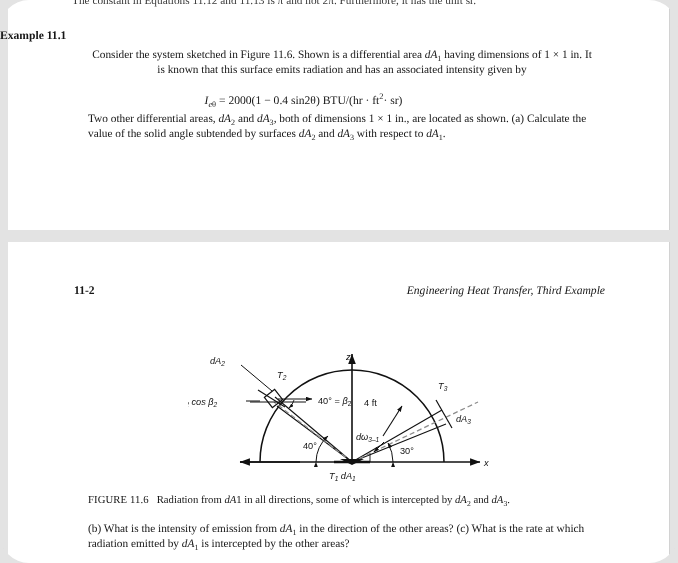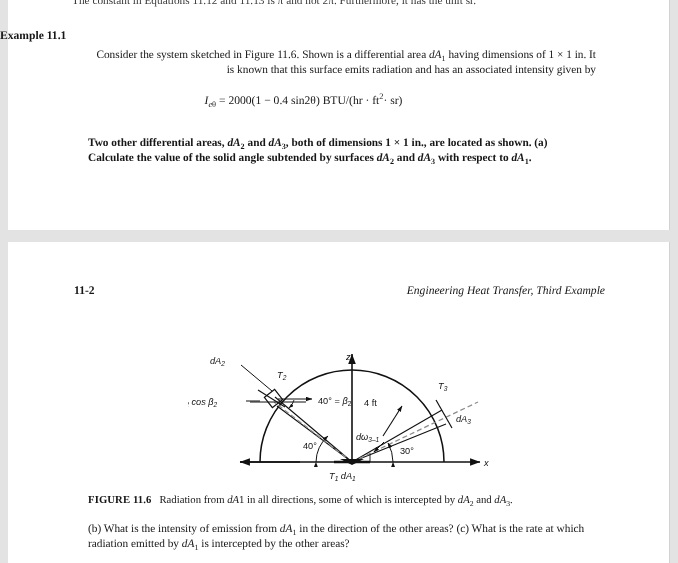--- a/index.html
+++ b/index.html
@@ -13,20 +13,21 @@
     overflow: hidden;
     font-family: "Liberation Serif", serif;
     color: #1a1a1a;
   }
   #viewport {
     position: relative;
     width: 678px;
     height: 563px;
     background: #e3e3e3;
     overflow: hidden;
+    border-radius: 29px;
   }
   
   .page {
     position: absolute;
     left: 8px;
     width: 662px;
     background: #ffffff;
   }
   #page-top {
     top: -184px;
@@ -86,34 +87,33 @@
     top: 28px;
     width: 678px;
     text-align: left;
     font-weight: bold;
     font-size: 11.6px;
   }
   #para-1 {
     left: 88px;
     top: 48px;
     width: 508px;
-    text-align: right;
+    text-align: center;
   }
   #equation {
     left: 0;
     top: 93px;
     width: 607px;
     text-align: center;
     font-size: 11.6px;
   }
   #para-2 {
     left: 88px;
-    top: 136px;
+    top: 112px;
     width: 508px;
-    font-weight: bold;
   }
   
   #pg-num {
     left: 74px;
     top: 283px;
     font-weight: bold;
     font-size: 11.6px;
   }
   #book-title {
     left: 300px;
@@ -123,21 +123,21 @@
     font-style: italic;
     font-size: 11.6px;
   }
   #fig-caption {
     left: 88px;
     top: 493px;
     width: 510px;
     font-size: 10.7px;
     line-height: 14px;
   }
-  #fig-caption b { font-weight: bold; letter-spacing: .1px; }
+  #fig-caption b { font-weight: normal; letter-spacing: .1px; }
   #para-3 {
     left: 88px;
     top: 522px;
     width: 510px;
   }
   .it { font-style: italic; }
   sub { font-size: 72%; line-height: 0; }
   sup { font-size: 72%; line-height: 0; }
   
   #figure {

